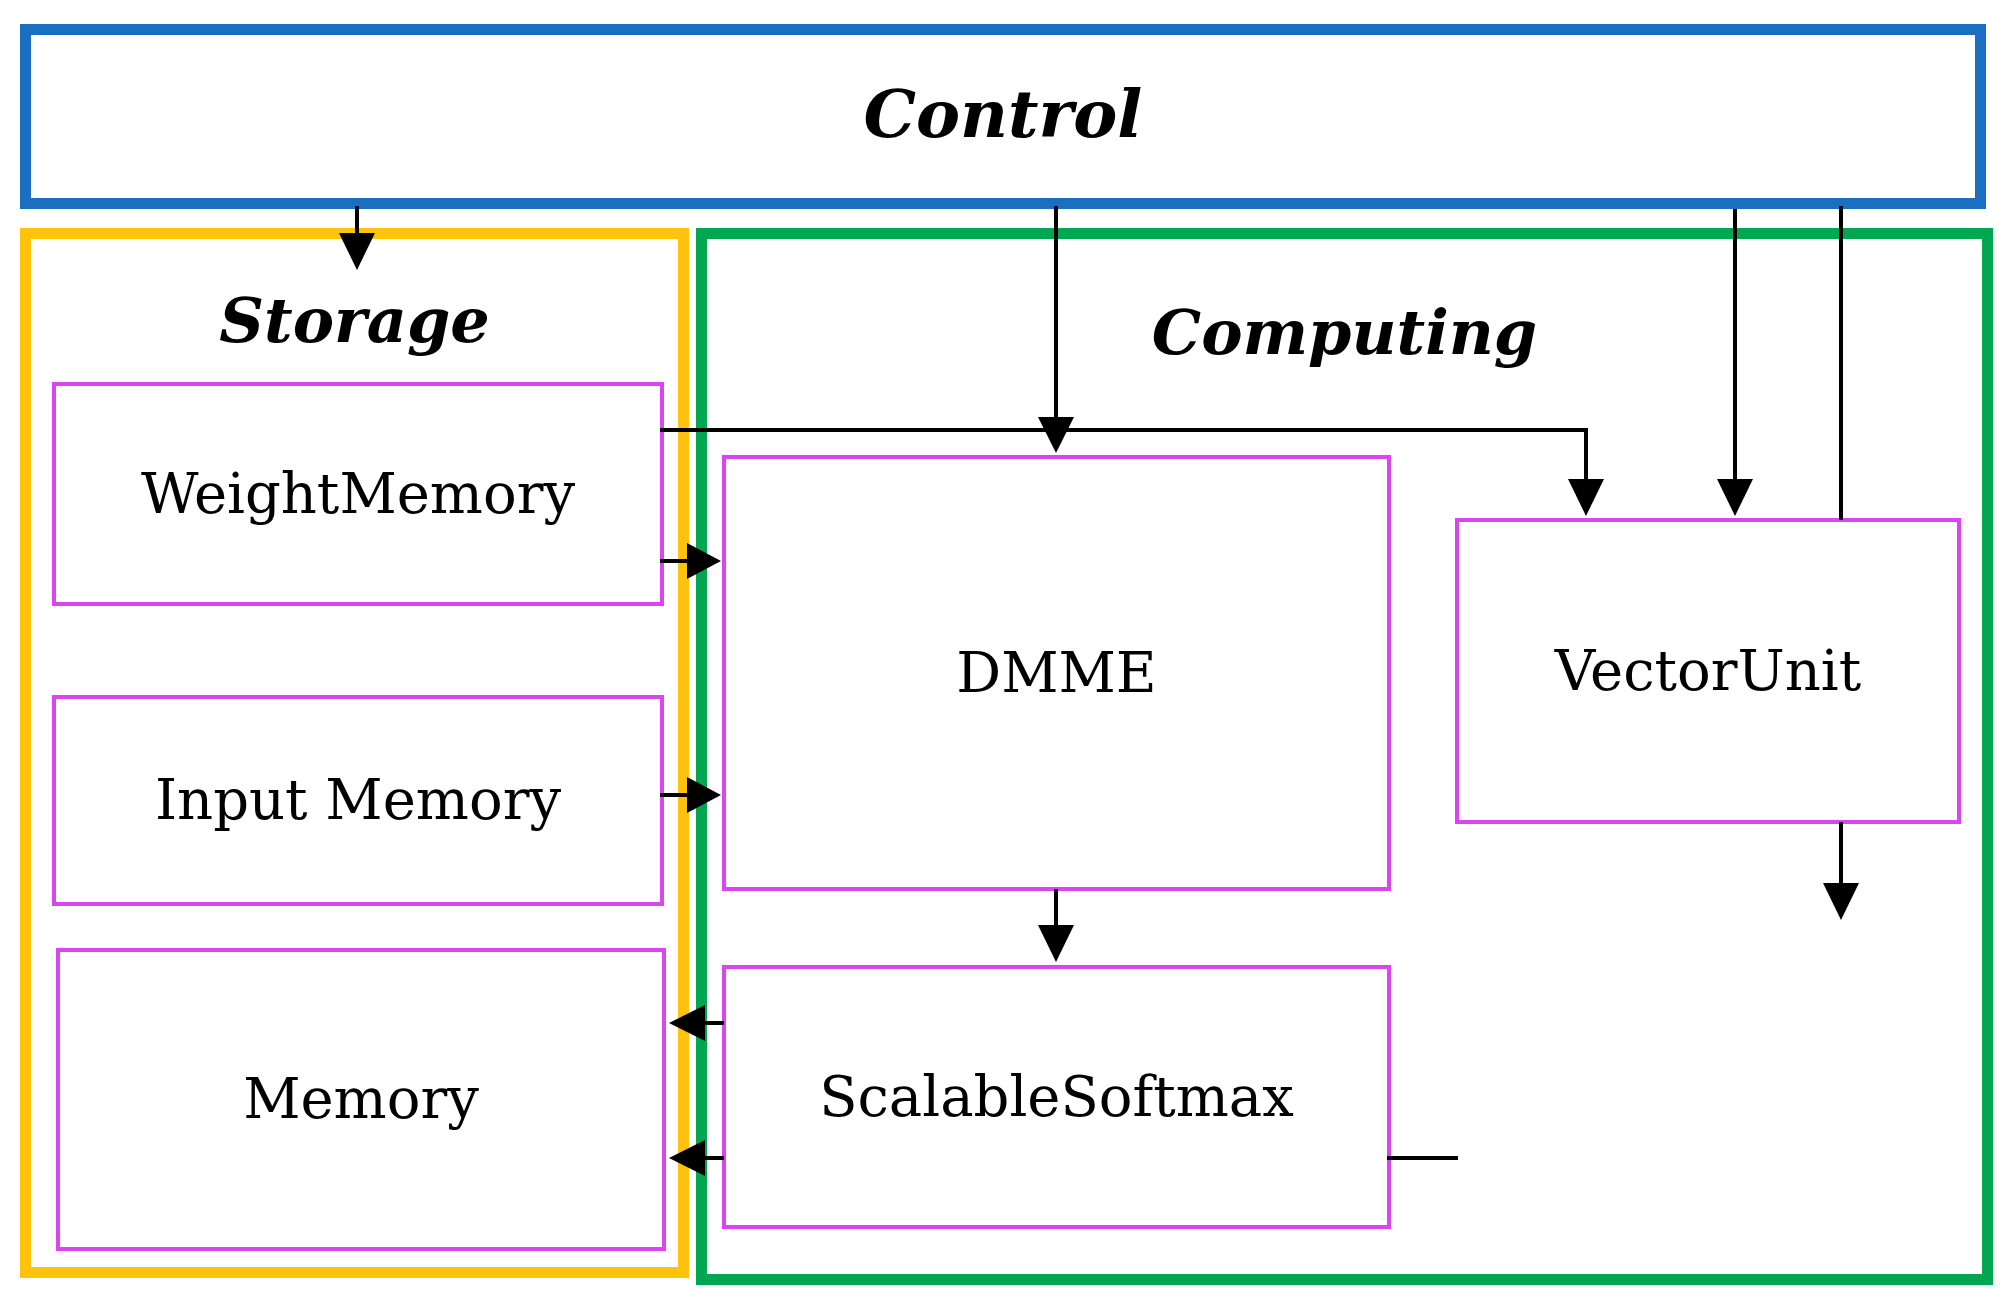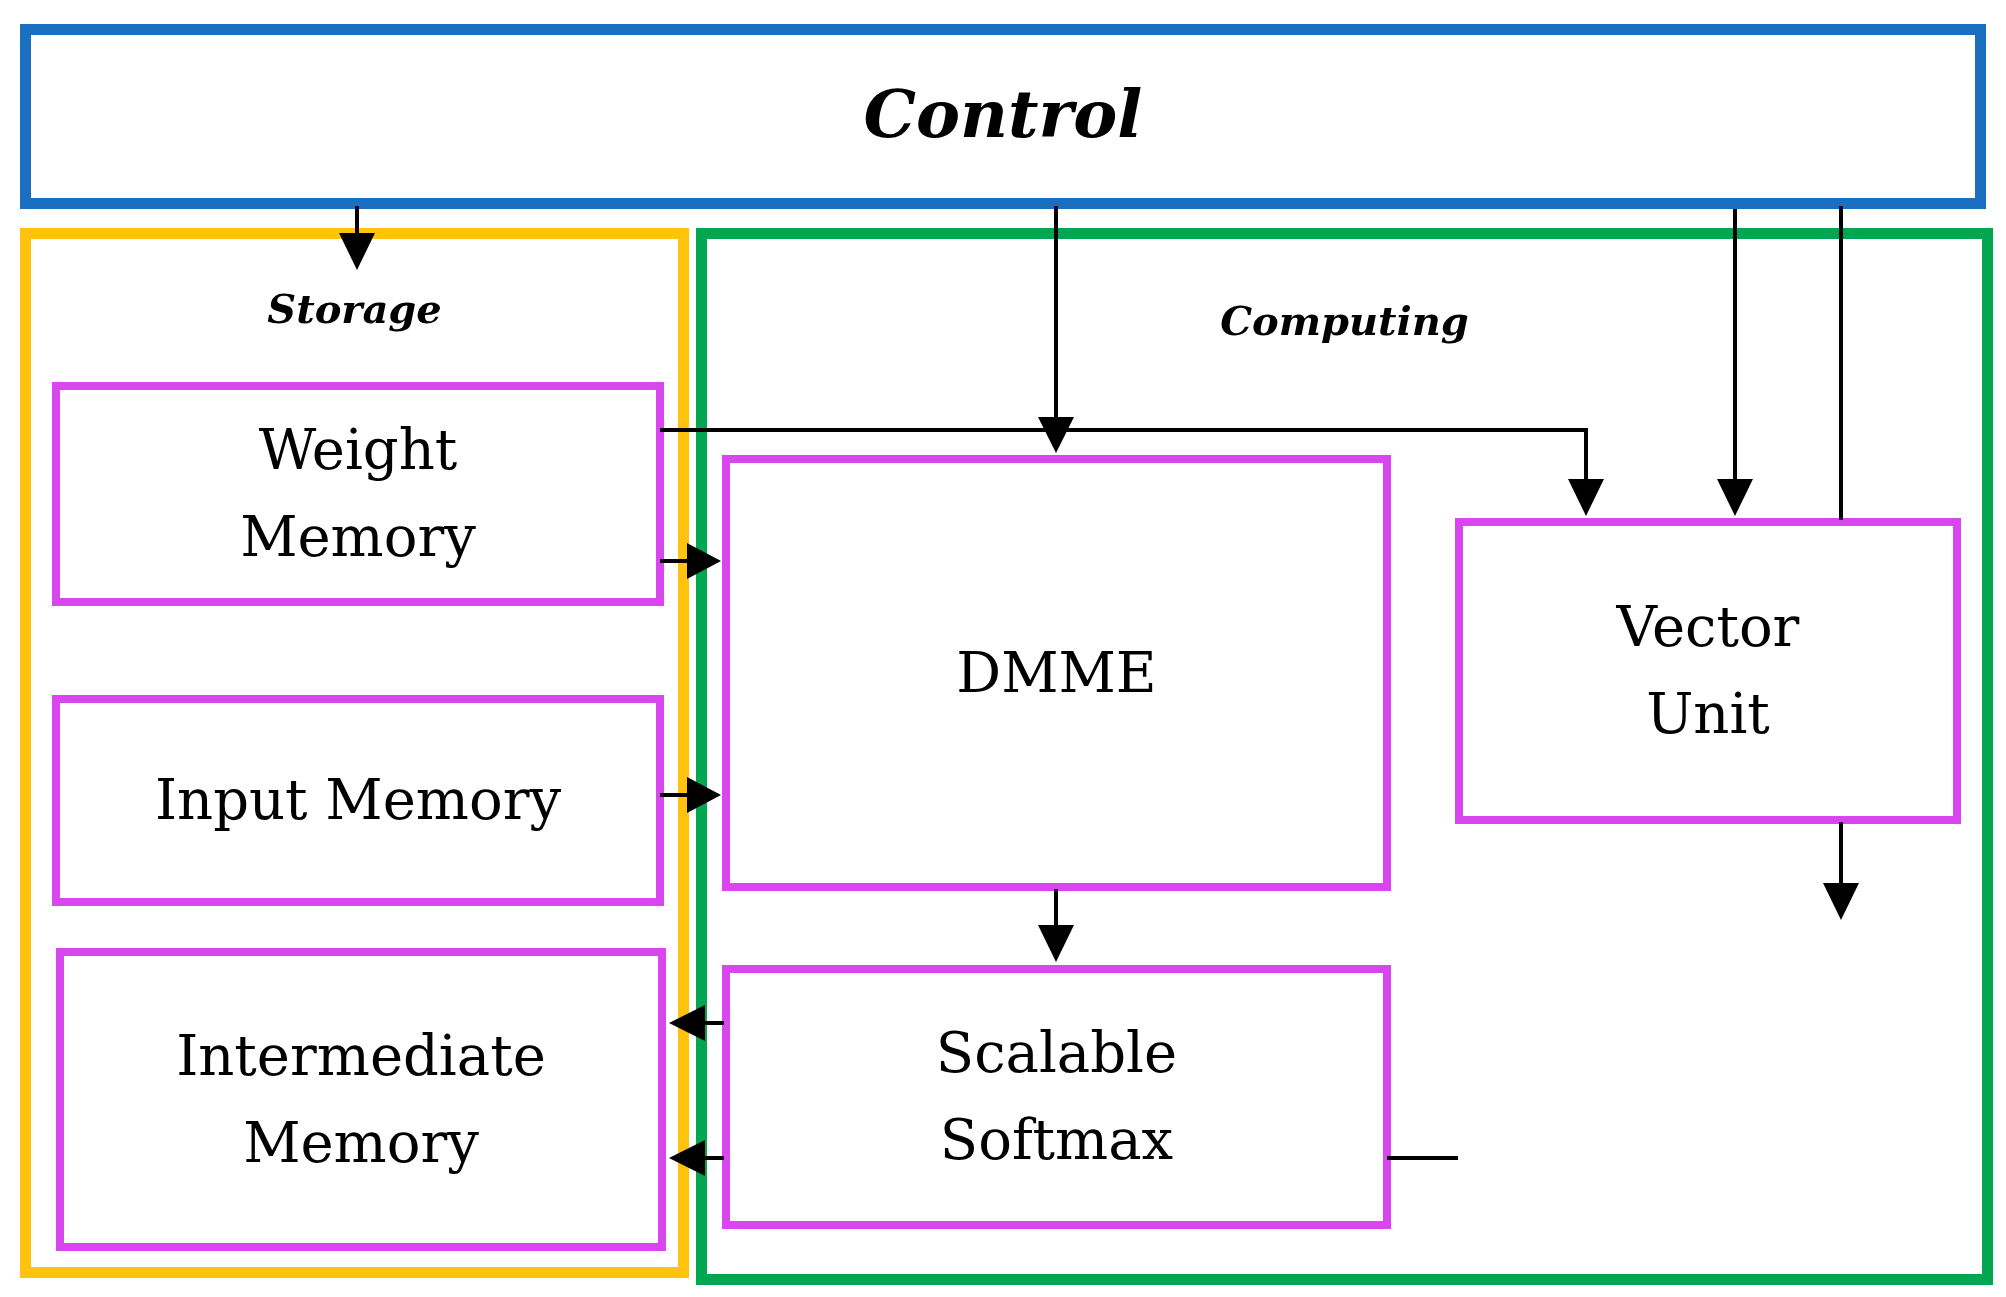--- a/index.html
+++ b/index.html
@@ -12,28 +12,28 @@
     overflow:hidden;
   }
   .container{position:absolute;box-sizing:border-box;background:transparent;}
   .container.control{border:11px solid #1B6FC0;}
   .container.storage{border:11px solid #FFC20D;}
   .container.computing{border:11px solid #00A650;}
   .container-label{
     position:absolute;left:0;width:100%;
     text-align:center;
     font-style:italic;font-weight:bold;
-    font-size:40px;line-height:1.1;
+    font-size:62px;line-height:1.1;
     white-space:nowrap;
   }
   .control .container-label{top:50%;transform:translateY(-54%);}
   .block{
     position:absolute;box-sizing:border-box;
-    border:8px solid #d946ef;background:#fff;
-    display:flex;flex-direction:column;
+    border:4px solid #d946ef;background:#fff;
+    display:flex;flex-direction:row;
     align-items:center;justify-content:center;
     text-align:center;
     font-size:56px;line-height:1.55;
     white-space:nowrap;
   }
   .block.dmme-box{font-size:56px;}
   svg.wires{position:absolute;left:0;top:0;pointer-events:none;}
   svg.wires line, svg.wires polyline{stroke:#000;stroke-width:4;fill:none;}
   svg.wires polygon{fill:#000;stroke:none;}
 </style>
@@ -57,21 +57,20 @@
   <div class="block" style="left:52px;top:382px;width:612px;height:224px;">
     <span>Weight</span>
     <span>Memory</span>
   </div>
 
   <div class="block" style="left:52px;top:695px;width:612px;height:211px;">
     <span>Input Memory</span>
   </div>
 
   <div class="block" style="left:56px;top:948px;width:610px;height:303px;">
-    <span>Intermediate</span>
     <span>Memory</span>
   </div>
 
   <div class="block dmme-box" style="left:722px;top:455px;width:669px;height:436px;">
     <span>DMME</span>
   </div>
 
   <div class="block" style="left:722px;top:965px;width:669px;height:264px;">
     <span>Scalable</span>
     <span>Softmax</span>

